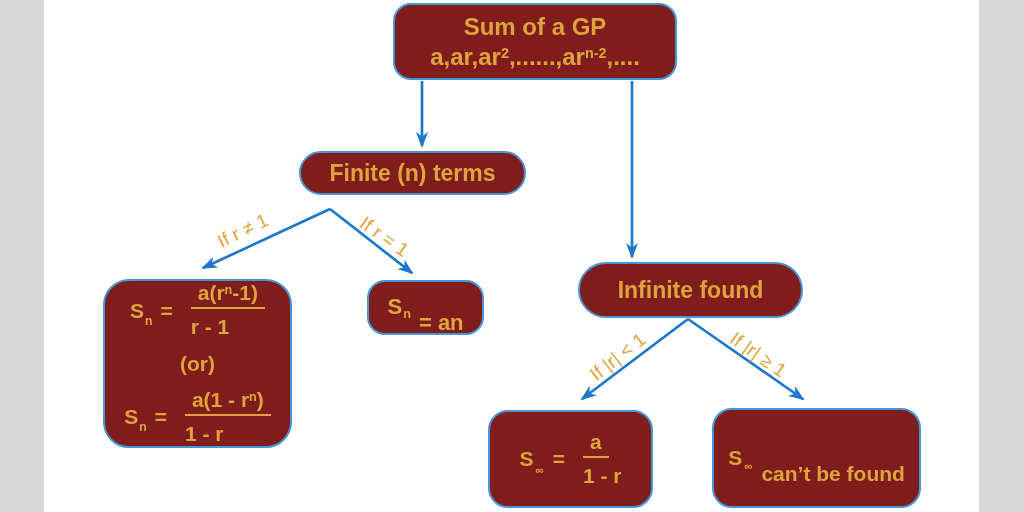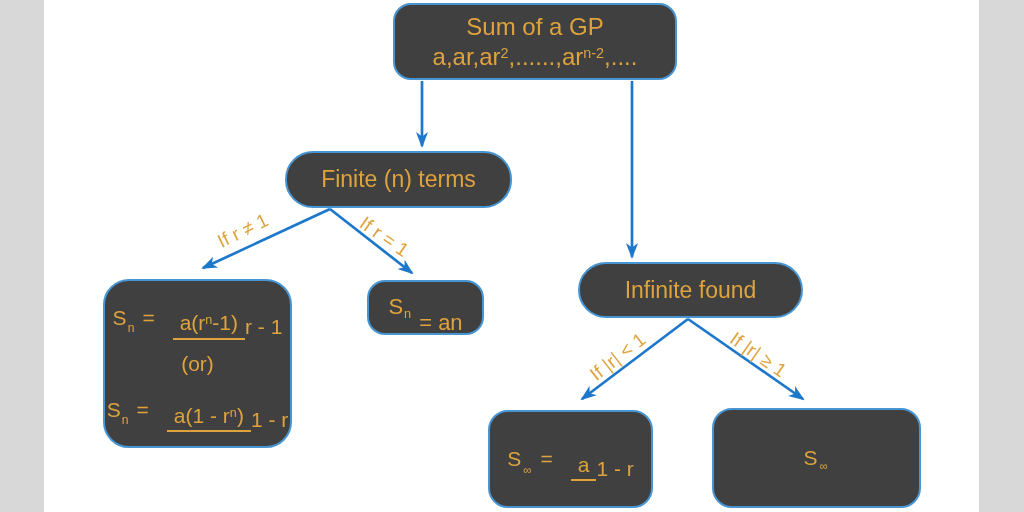--- a/index.html
+++ b/index.html
@@ -10,36 +10,36 @@
   }
   .stage { position:relative; width:1024px; height:512px; }
   .canvas {
     position:absolute; left:44px; top:0; width:935px; height:512px;
     background:#ffffff;
   }
   .connectors { position:absolute; left:0; top:0; width:1024px; height:512px; pointer-events:none; }
 
   .box {
     position:absolute; box-sizing:border-box;
-    background:#404040; border:2.6px solid #4795d3; color:#dfa33d;
+    background:#7f1d1d; border:2.6px solid #4795d3; color:#dfa33d;
     display:flex; flex-direction:column; align-items:center; justify-content:center;
-    font-weight:400; text-align:center;
+    font-weight:700; text-align:center;
   }
   .top-box      { left:393px; top:3px;   width:284px; height:77px;  border-radius:18px; font-size:24px; line-height:1.25; }
-  .finite-box   { left:285px; top:151px; width:227px; height:57px;  border-radius:28px; font-size:23px; }
+  .finite-box   { left:299px; top:151px; width:227px; height:44px;  border-radius:28px; font-size:23px; }
   .infinite-box { left:578px; top:262px; width:225px; height:56px;  border-radius:28px; font-size:23px; }
   .formula-box  { left:103px; top:279px; width:189px; height:169px; border-radius:26px; font-size:21px; gap:12px; }
   .snan-box     { left:367px; top:280px; width:117px; height:55px;  border-radius:18px; font-size:22px; }
   .conv-box     { left:488px; top:410px; width:165px; height:98px;  border-radius:20px; font-size:21px; gap:2px; }
   .div-box      { left:712px; top:408px; width:209px; height:100px; border-radius:20px; font-size:21px; gap:8px; }
 
   .frow { display:flex; align-items:center; line-height:1.1; }
-  .frac { display:inline-flex; flex-direction:row; align-items:flex-end; margin-left:18px; line-height:1.15; }
+  .frac { display:inline-flex; flex-direction:column; align-items:flex-start; margin-left:18px; line-height:1.15; }
   .frac .num { padding:0 7px 2px; border-bottom:2.4px solid #dfa33d; }
-  .frac .den { padding-top:20px; }
+  .frac .den { padding-top:6px; }
   .sb { font-size:0.58em; transform:translateY(0.55em); display:inline-block; margin:0 1px; }
   .sbinf { font-size:0.55em; transform:translateY(0.65em); display:inline-block; margin:0 2px; }
   .sp { font-size:0.6em; transform:translateY(-0.5em); display:inline-block; }
   .eq { margin-left:7px; }
   .rest { margin-left:7px;margin-top:32px; }
 
   .edge-label {
     position:absolute; font-size:19px; font-weight:500; color:#dfa33d;
     white-space:nowrap; transform:translate(-50%,-50%) rotate(var(--rot));
   }
@@ -117,15 +117,16 @@
         <span class="num">a</span>
         <span class="den">1 - r</span>
       </span>
     </div>
   </div>
 
   <div class="box div-box">
     <div class="frow">
         <span>S</span>
         <span class="sbinf">∞</span>
+        <span class="rest">can’t be found</span>
       </div>
   </div>
 </div>
 
 </body></html>

